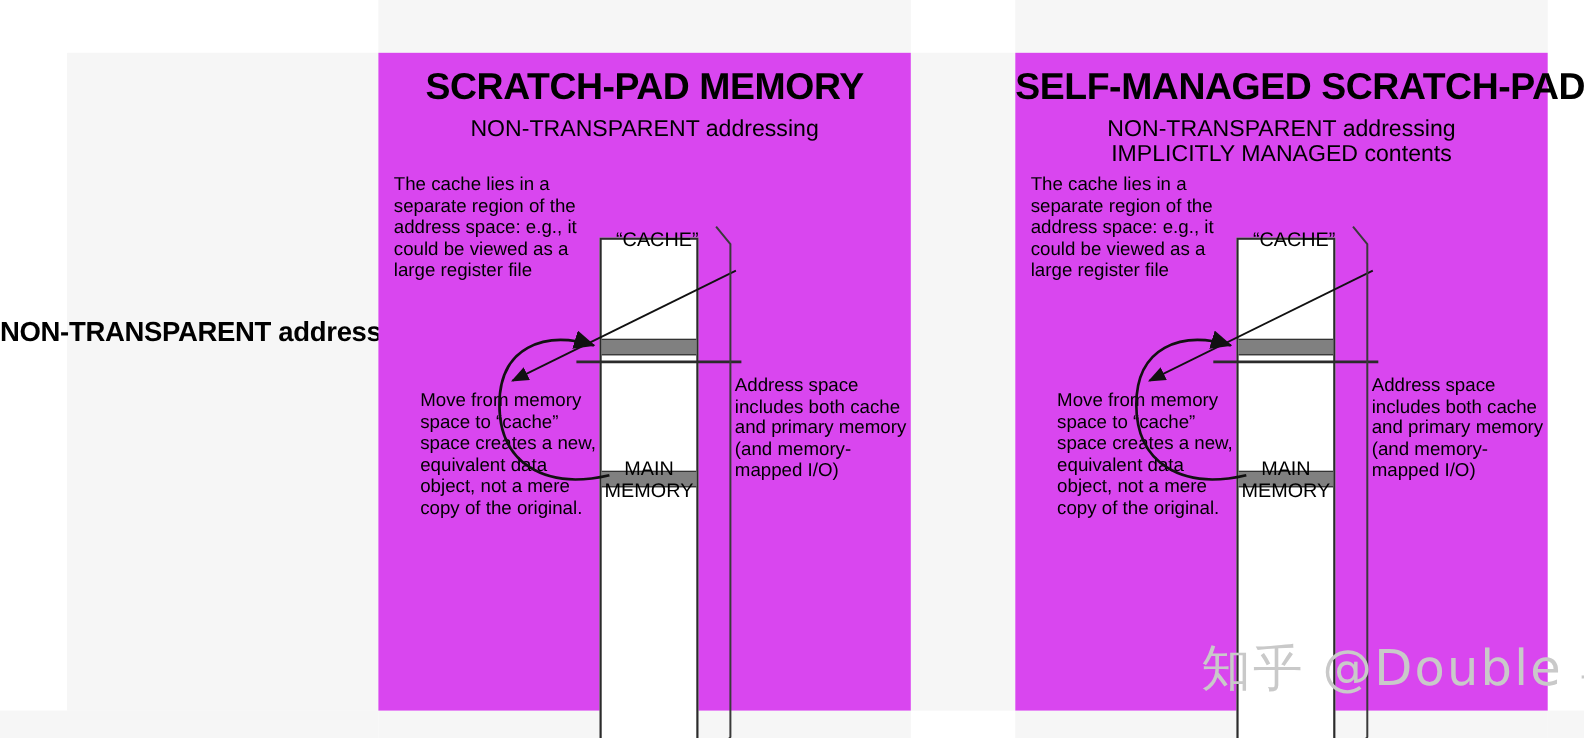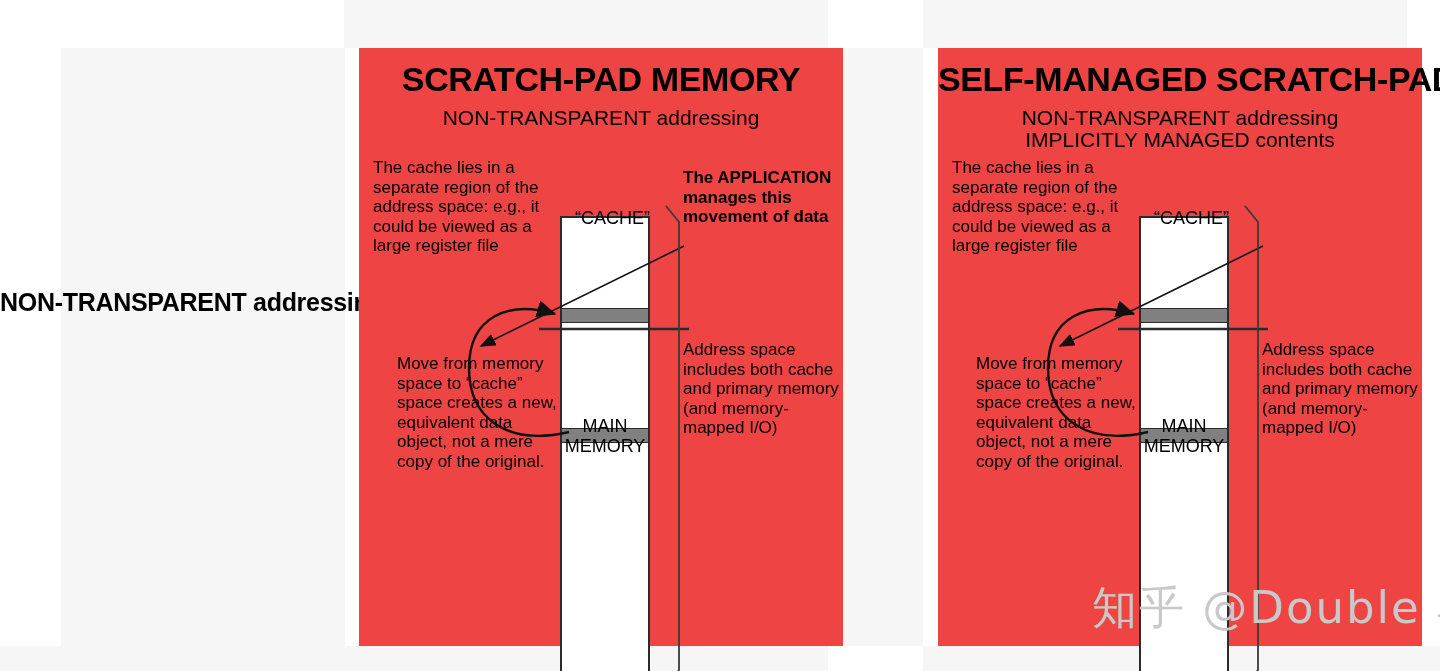--- a/index.html
+++ b/index.html
@@ -29,22 +29,21 @@
   #bg-strip-bot-2  { left: 923px; top: 646px; width: 484px; height: 25px;  background: #f6f6f6; }
   #bg-strip-bot-l  { left: 0;     top: 646px; width: 344px; height: 25px;  background: #f6f6f6; }
   #bg-strip-bot-r  { left: 1407px;top: 646px; width: 33px;  height: 25px;  background: #f6f6f6; }
 
   
   .panel {
     position: absolute;
     top: 48px;
     width: 484px;
     height: 598px;
-    background: #ef4444;
-    margin-left: 15px;
+    background: #d946ef;
   }
   #panel-scratch-pad     { left: 344px; }
   #panel-self-managed    { left: 923px; }
 
   .panel-title {
     text-align: center;
     font-size: 34px;
     font-weight: bold;
     letter-spacing: -0.4px;
     margin: 10px 0 0 0;
@@ -164,21 +163,20 @@
 <div id="caption-left">NON-TRANSPARENT addressing</div>
 
 <div class="panel" id="panel-scratch-pad">
   <div class="panel-title">SCRATCH-PAD MEMORY</div>
   <div class="panel-subtitle">NON-TRANSPARENT addressing</div>
 
   <div class="diagram">
 
     <div class="tb" id="txt-cache-lies">The cache lies in a separate region of the address space: e.g., it could be viewed as a large register file</div>
     <div class="tb" id="txt-move-from">Move from memory space to “cache” space creates a new, equivalent data object, not a mere copy of the original.</div>
-    <div class="tb bold" id="txt-manages">The APPLICATION manages this movement of data</div>
     <div class="tb" id="txt-addr-space">Address space includes both cache and primary memory (and memory-mapped I/O)</div>
 
     <div class="mem-col">
       <div class="mem-band" id="band-cache"></div>
       <div class="mem-band" id="band-main"></div>
     </div>
     <div class="mem-label" id="label-cache" style="left:201px;width:90px">“CACHE”</div>
     <div class="mem-label" id="label-main" style="left:201px;width:90px">MAIN MEMORY</div>
 
     <svg class="overlay" viewBox="0 0 484 488">

